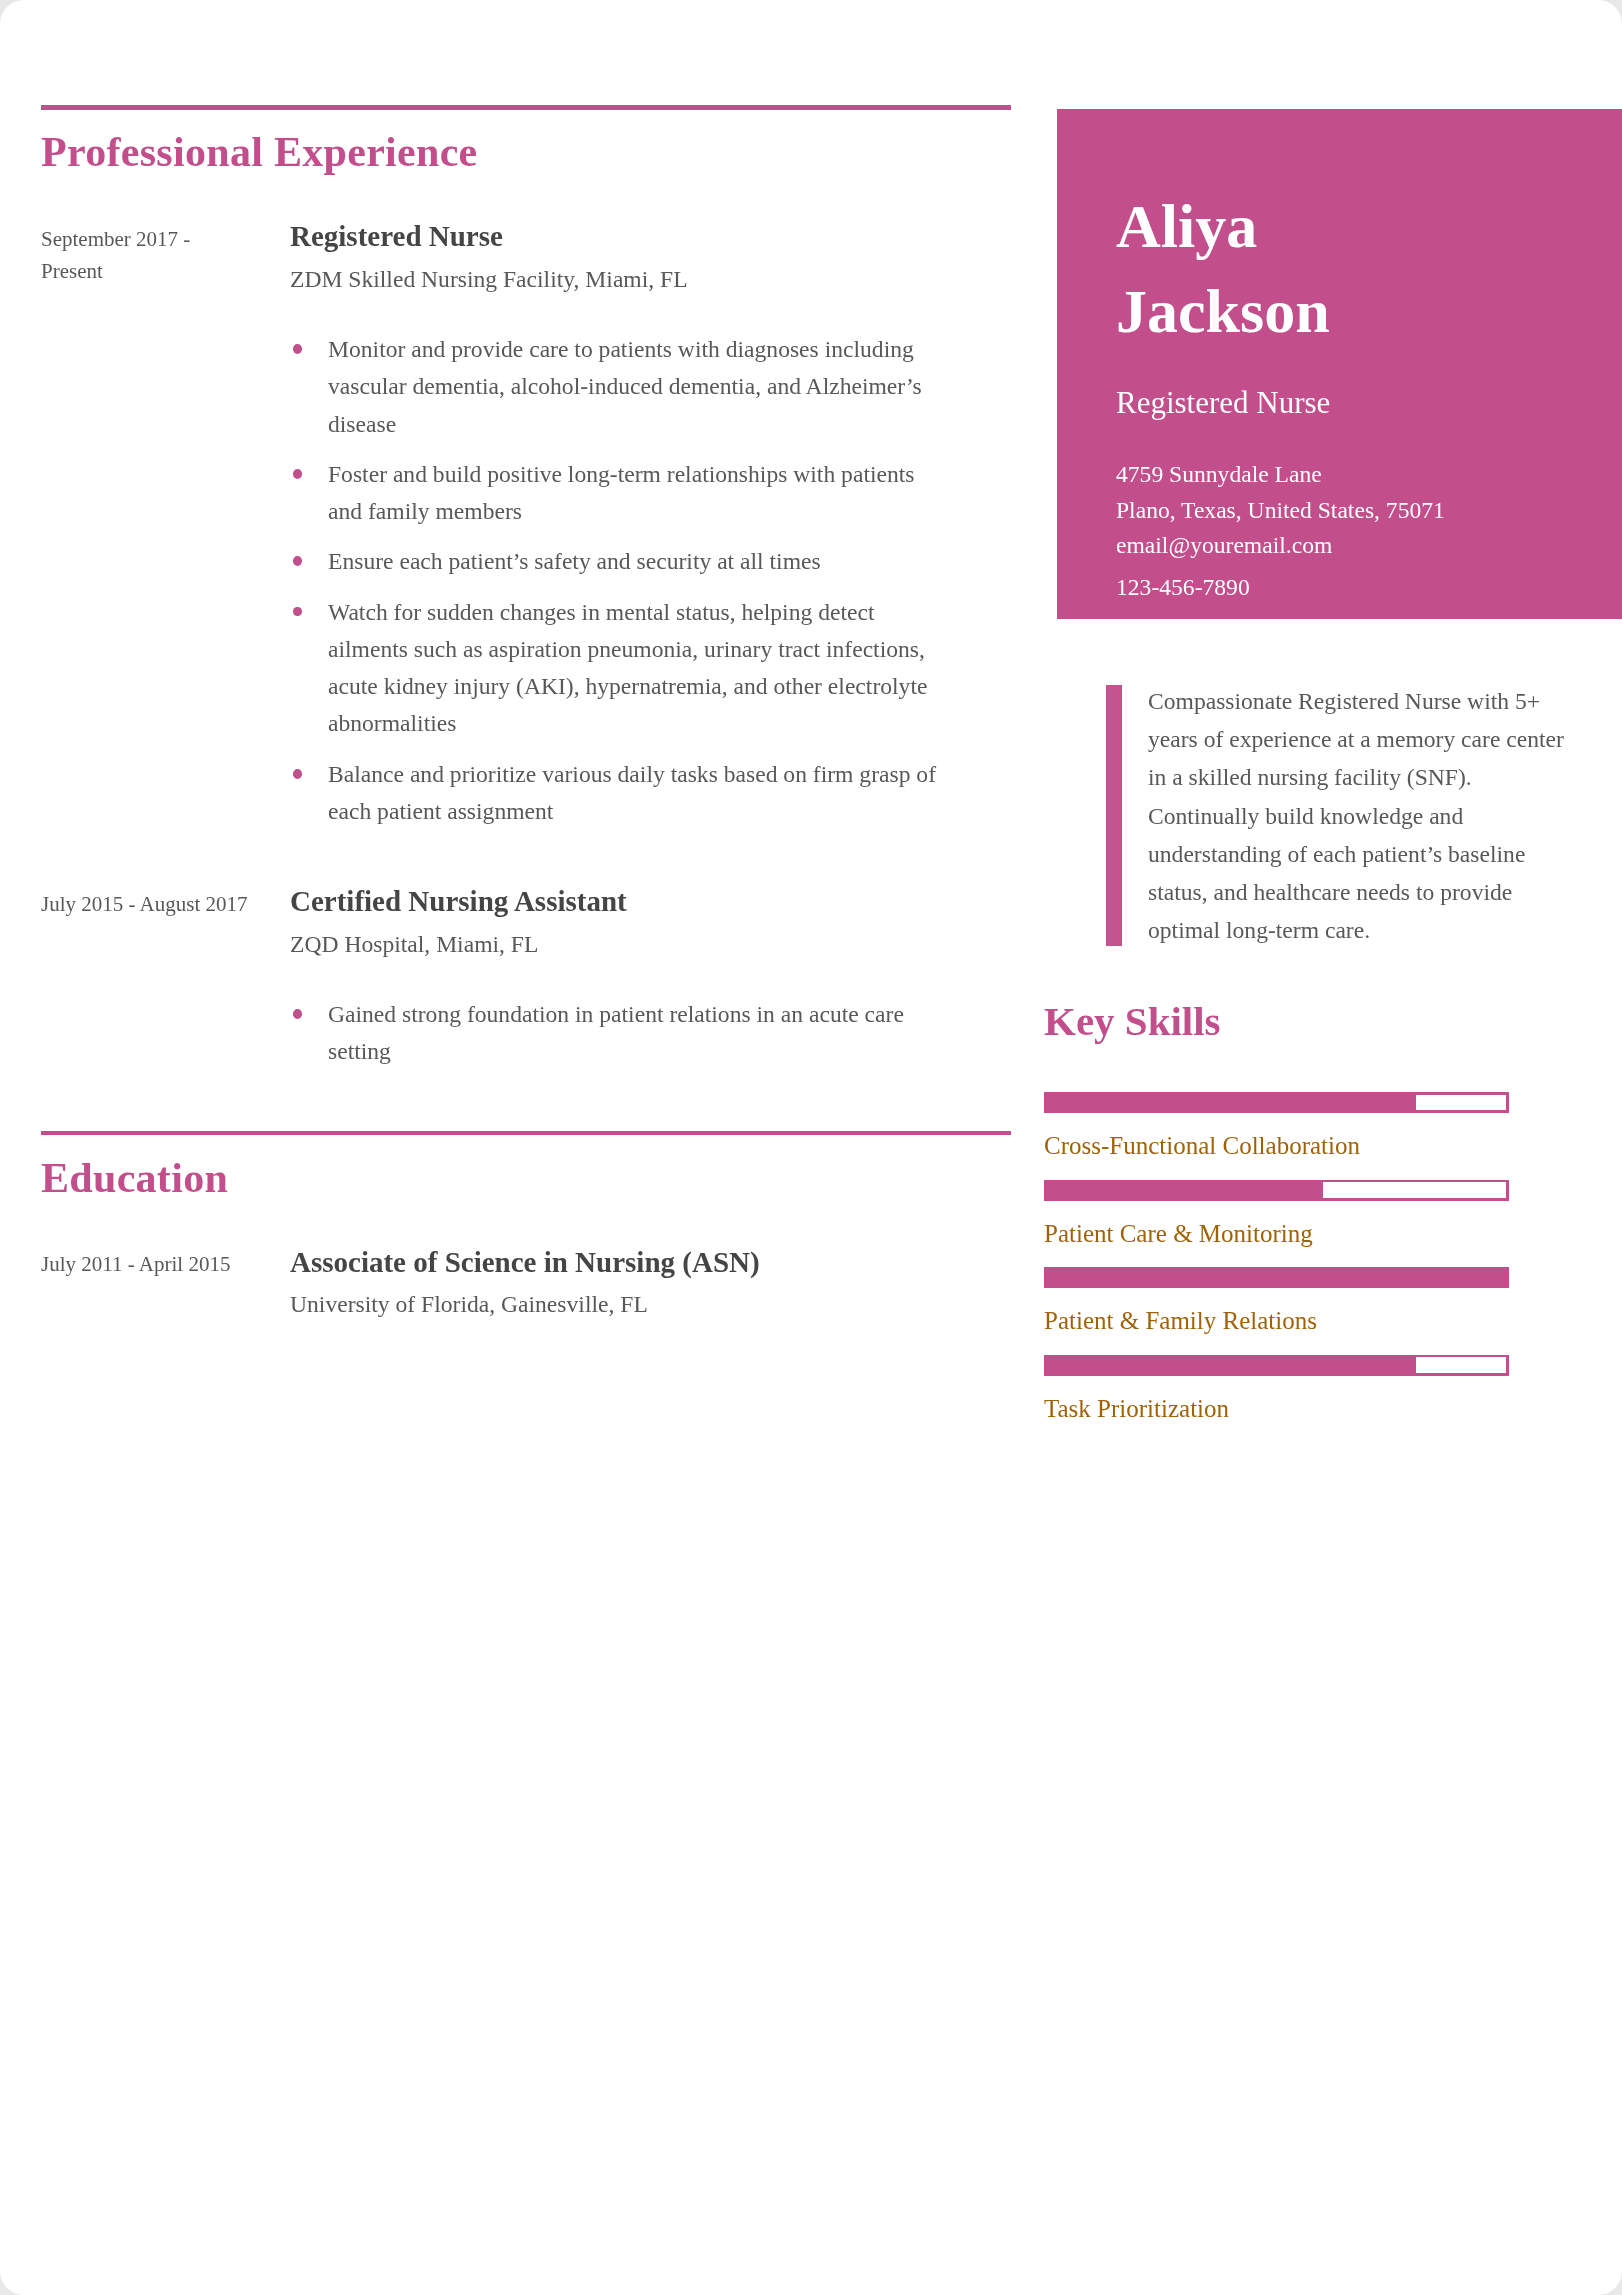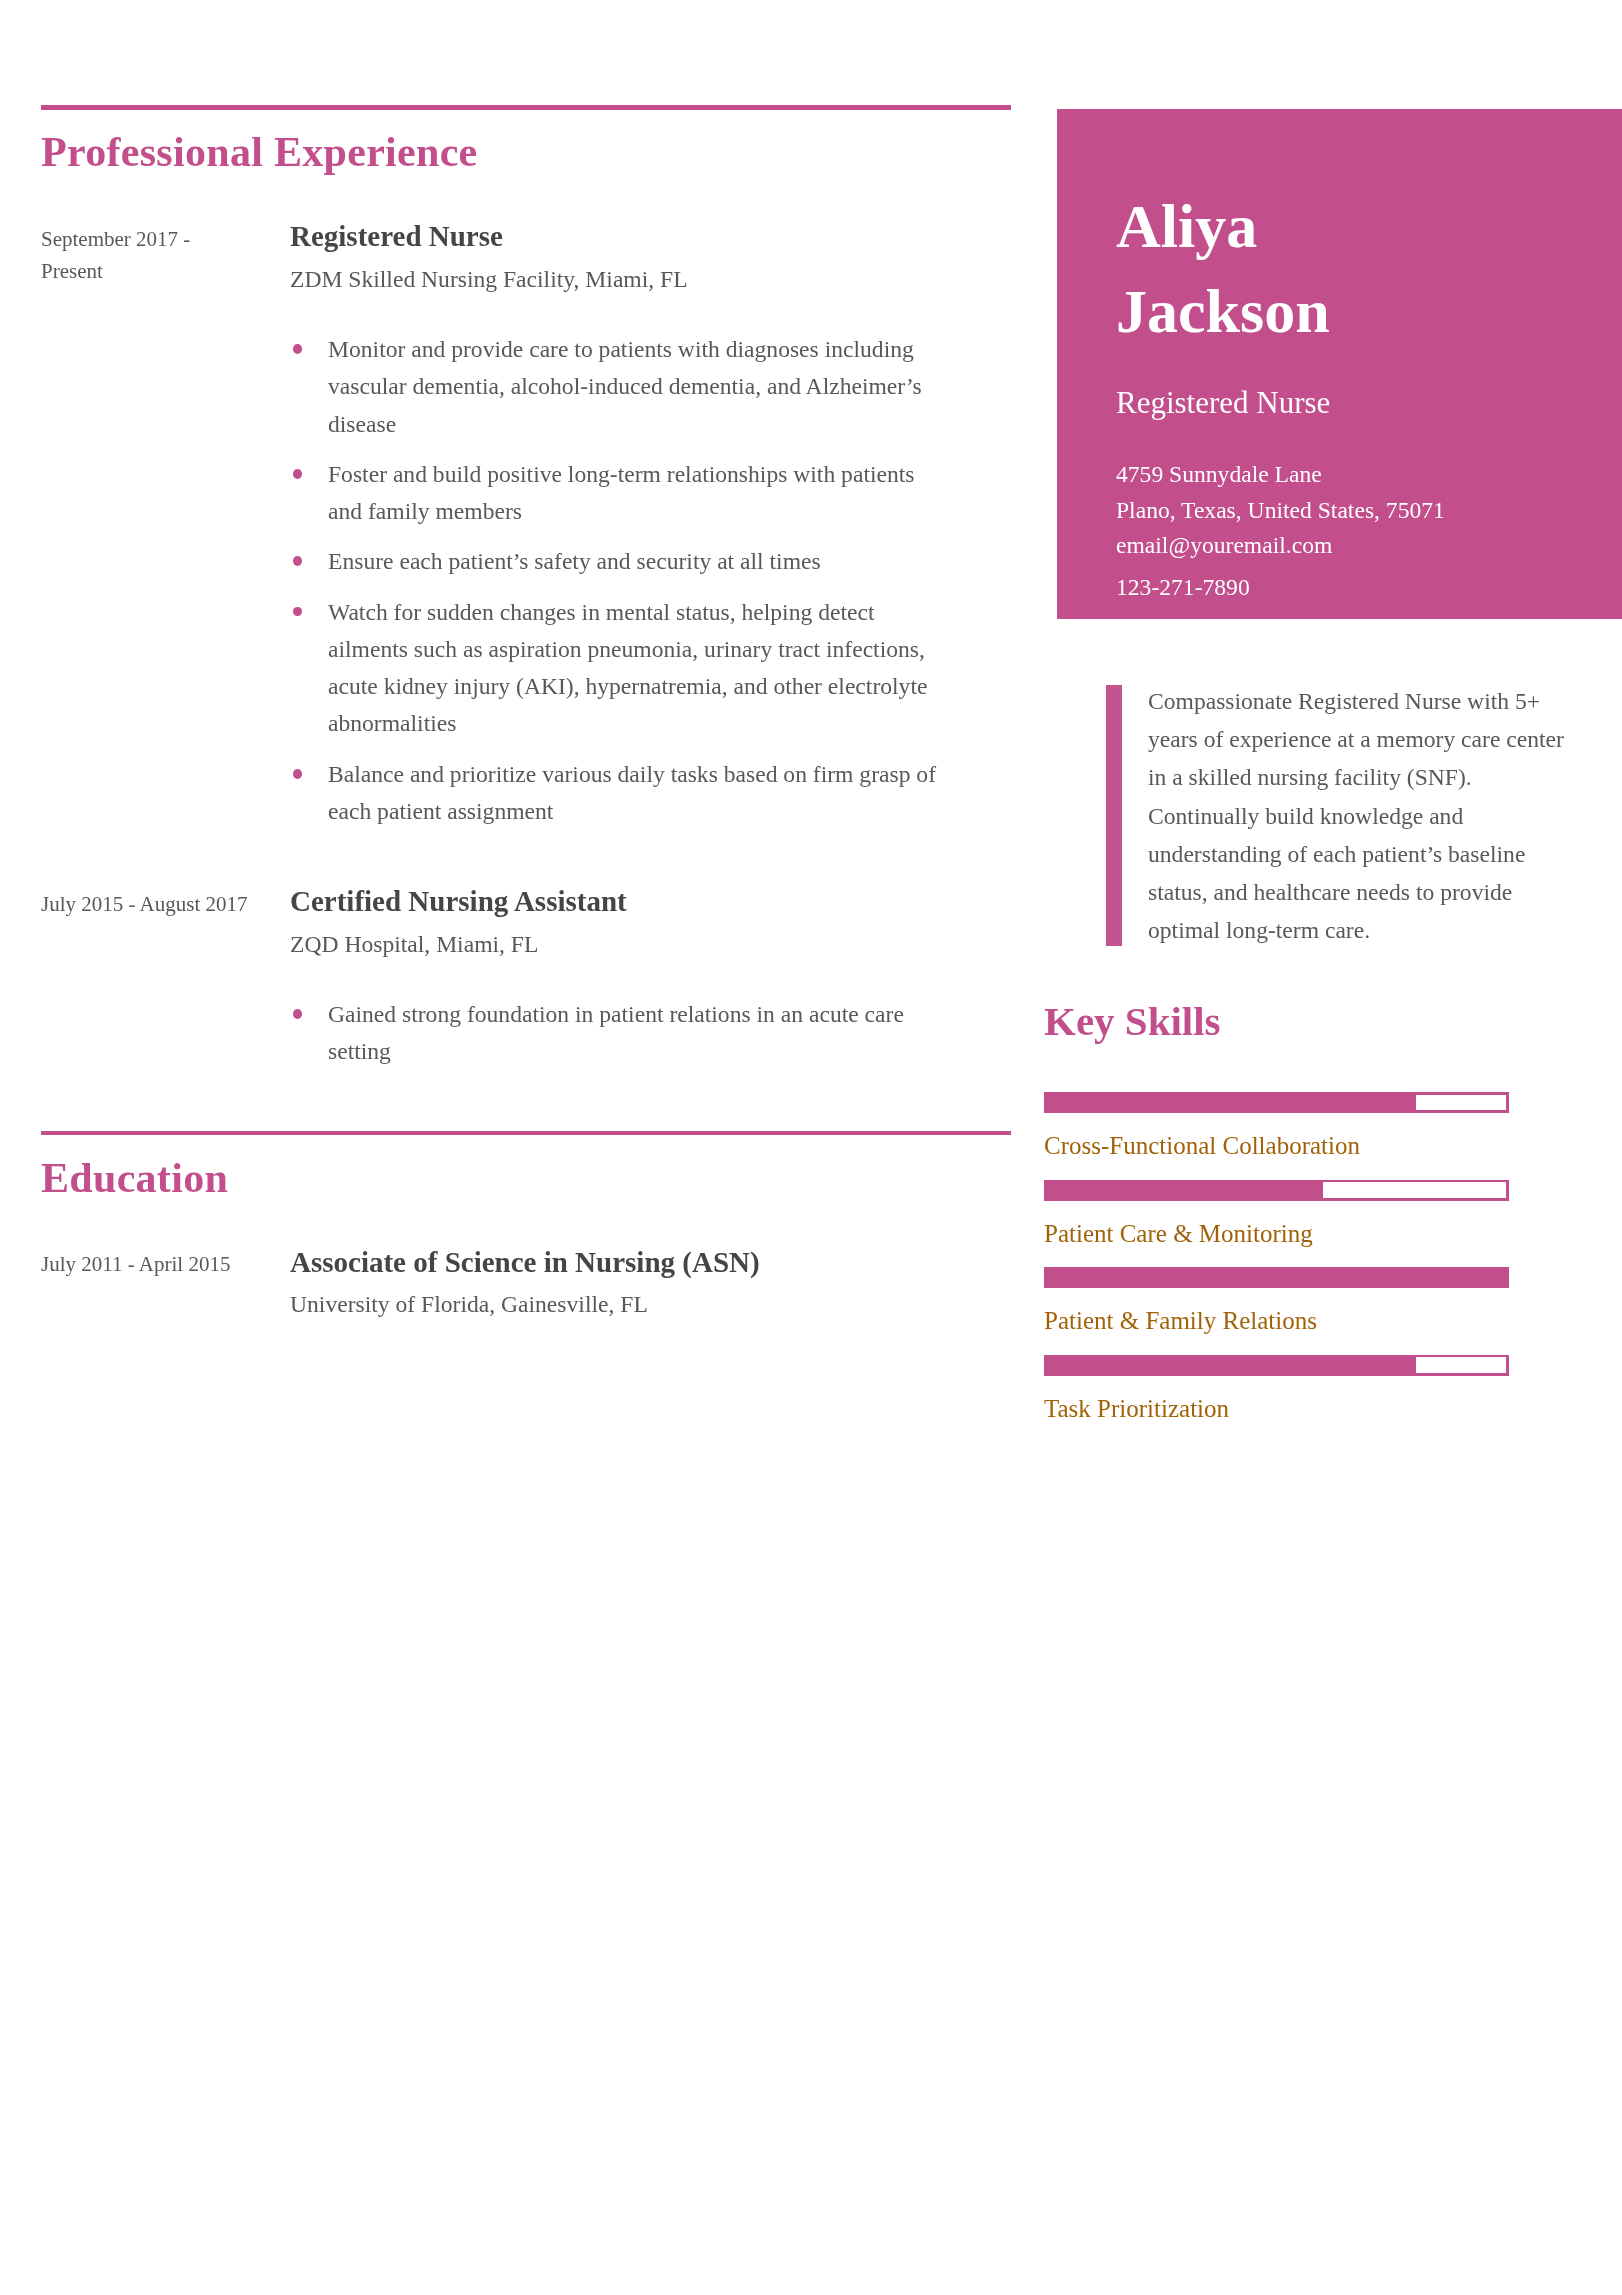--- a/index.html
+++ b/index.html
@@ -2,20 +2,21 @@
 <html style="font-size:10.5px"><head>
 <meta charset="utf-8">
 <style>
   html,body{margin:0;padding:0;background:#e8e8e8;}
   .page{
     position:relative;
     width:1622px;height:2295px;
     background:#ffffff;
     font-family:"Liberation Serif","DejaVu Serif",serif;
     overflow:hidden;
+    border-radius:24px;
   }
   
   .left-col{
     position:absolute;left:41px;top:105px;width:970px;
   }
   .rule{height:4.6px;background:#c24e8c;width:100%;}
   .section-heading{
     margin:19.6px 0 0 0;
     font-size:42px;line-height:1.12;font-weight:700;
     color:#c24e8c;letter-spacing:0.3px;
@@ -157,21 +158,21 @@
 
   </div>
 
   <div class="sidebar-box">
     <h1 class="person-name">Aliya Jackson</h1>
     <div class="person-title">Registered Nurse</div>
     <div class="contact">
       <span class="contact-line">4759 Sunnydale Lane</span>
       <span class="contact-line">Plano, Texas, United States, 75071</span>
       <span class="contact-line">email@youremail.com</span>
-      <span class="contact-phone">123-271-7890</span>
+      <span class="contact-phone">123-456-7890</span>
     </div>
   </div>
 
   <div class="summary">
     <div class="summary-accent"></div>
     <div class="summary-text">Compassionate Registered Nurse with 5+ years of experience at a memory care center in a skilled nursing facility (SNF). Continually build knowledge and understanding of each patient’s baseline status, and healthcare needs to provide optimal long-term care.</div>
   </div>
 
   <div class="skills">
     <h2 class="skills-heading">Key Skills</h2>

